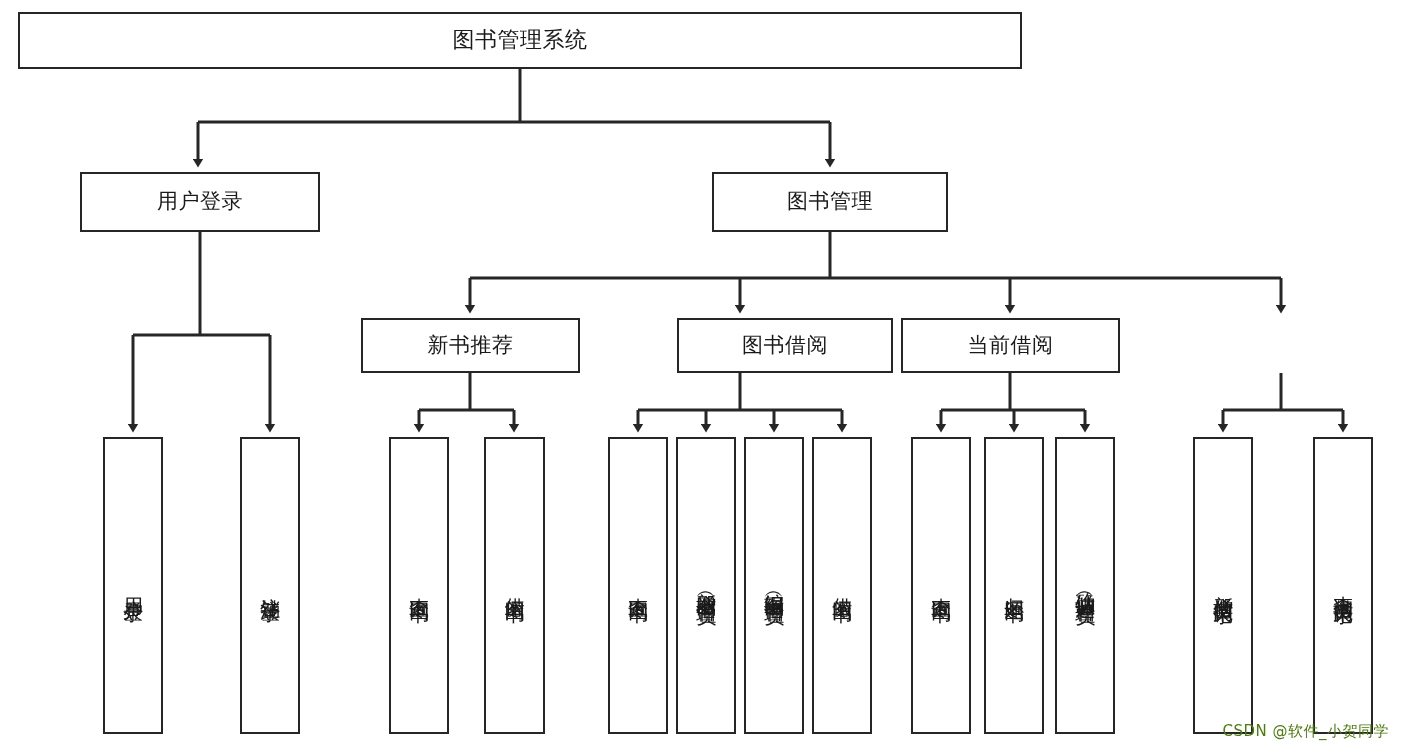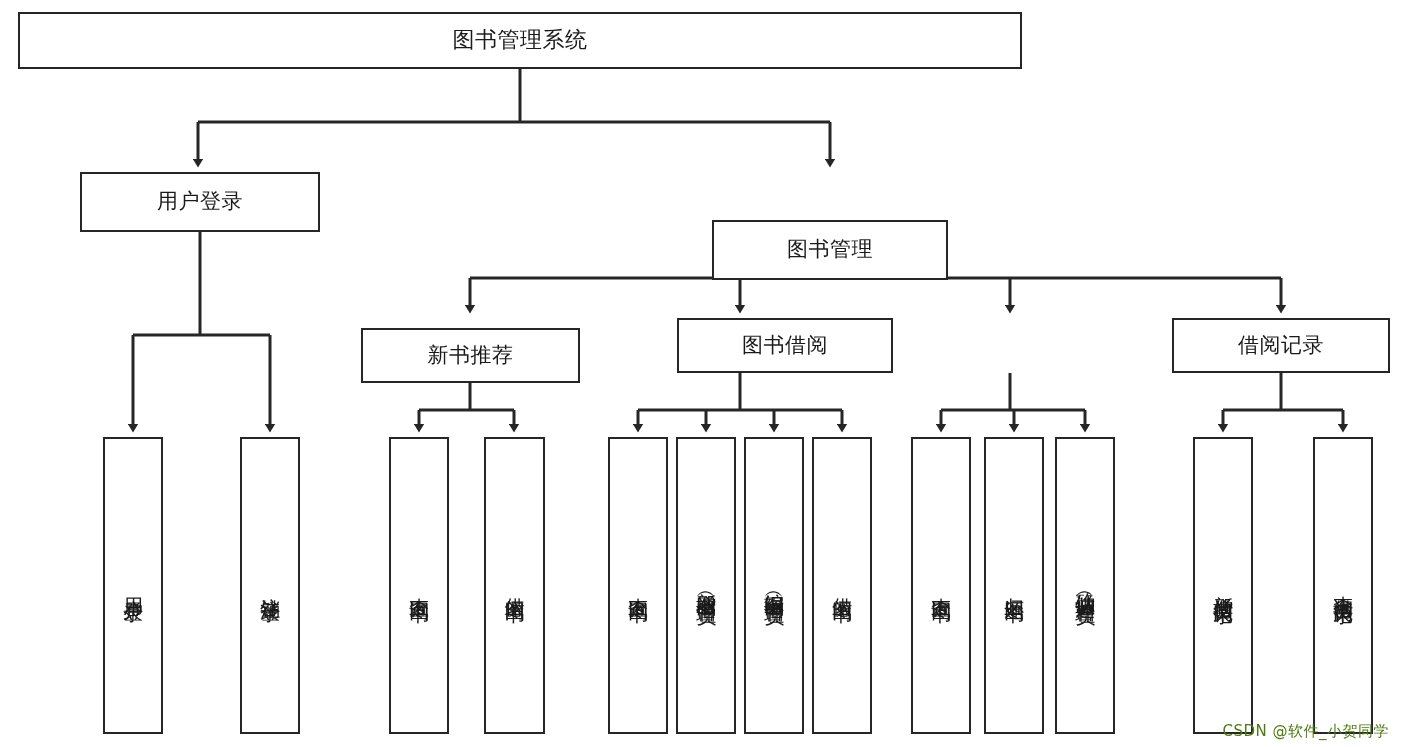--- a/index.html
+++ b/index.html
@@ -121,32 +121,32 @@
     </g>
   </svg>
 
   <div class="node node-h" id="root-node" style="left:18px; top:12px; width:1004px; height:57px;">
     <span>图书管理系统</span>
   </div>
 
   <div class="node node-h" style="left:80px; top:172px; width:240px; height:60px;">
     <span>用户登录</span>
   </div>
-  <div class="node node-h" style="left:712px; top:172px; width:236px; height:60px;margin-top:48px;">
+  <div class="node node-h" style="left:712px; top:172px; width:236px; height:60px;">
     <span>图书管理</span>
   </div>
 
-  <div class="node node-h" style="left:361px; top:328px; width:219px; height:55px;">
+  <div class="node node-h" style="left:361px; top:318px; width:219px; height:55px;">
     <span>新书推荐</span>
   </div>
   <div class="node node-h" style="left:632px; top:318px; width:216px; height:55px;margin-left:45px;">
     <span>图书借阅</span>
   </div>
-  <div class="node node-h" style="left:1172px; top:318px; width:218px; height:55px;">
-    <span>借阅记录</span>
+  <div class="node node-h" style="left:901px; top:318px; width:219px; height:55px;">
+    <span>当前借阅</span>
   </div>
 
   <div class="node node-leaf" style="left:103px; top:437px; width:60px; height:297px;">
     <span class="vtext">用户登录</span>
   </div>
   <div class="node node-leaf" style="left:240px; top:437px; width:60px; height:297px;">
     <span class="vtext">注销登录</span>
   </div>
 
   <div class="node node-leaf" style="left:389px; top:437px; width:60px; height:297px;">

